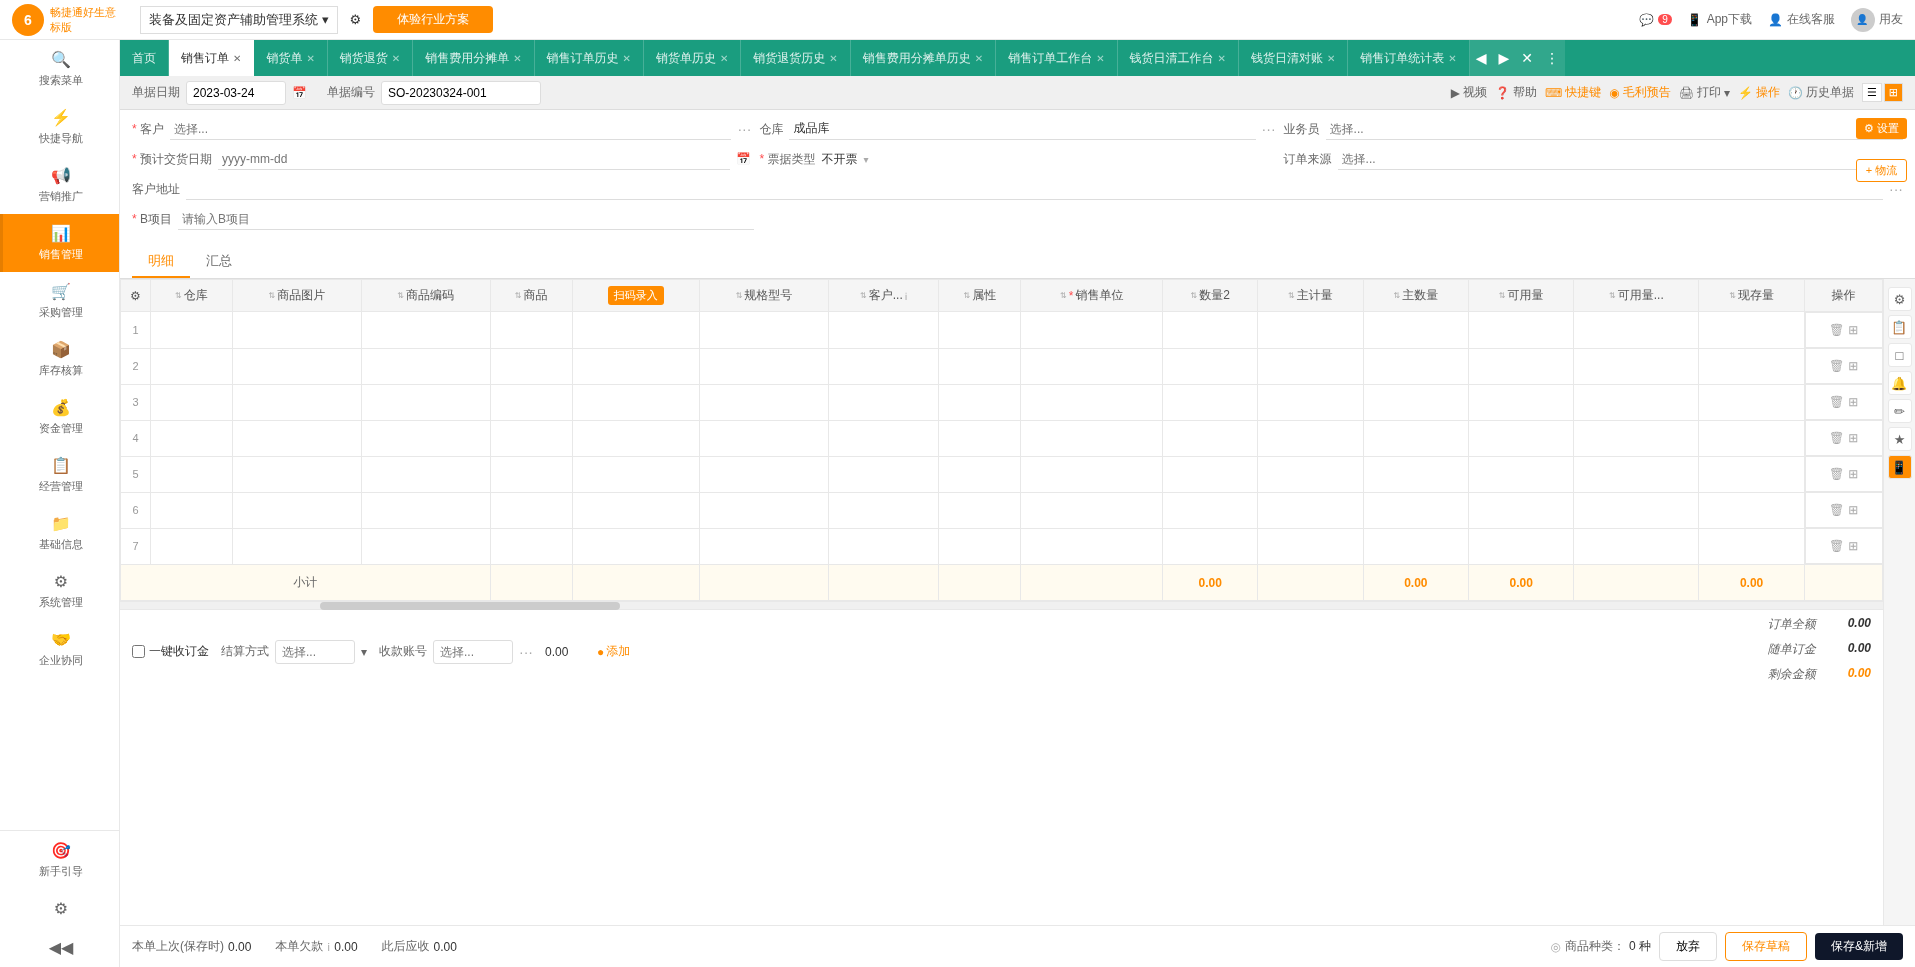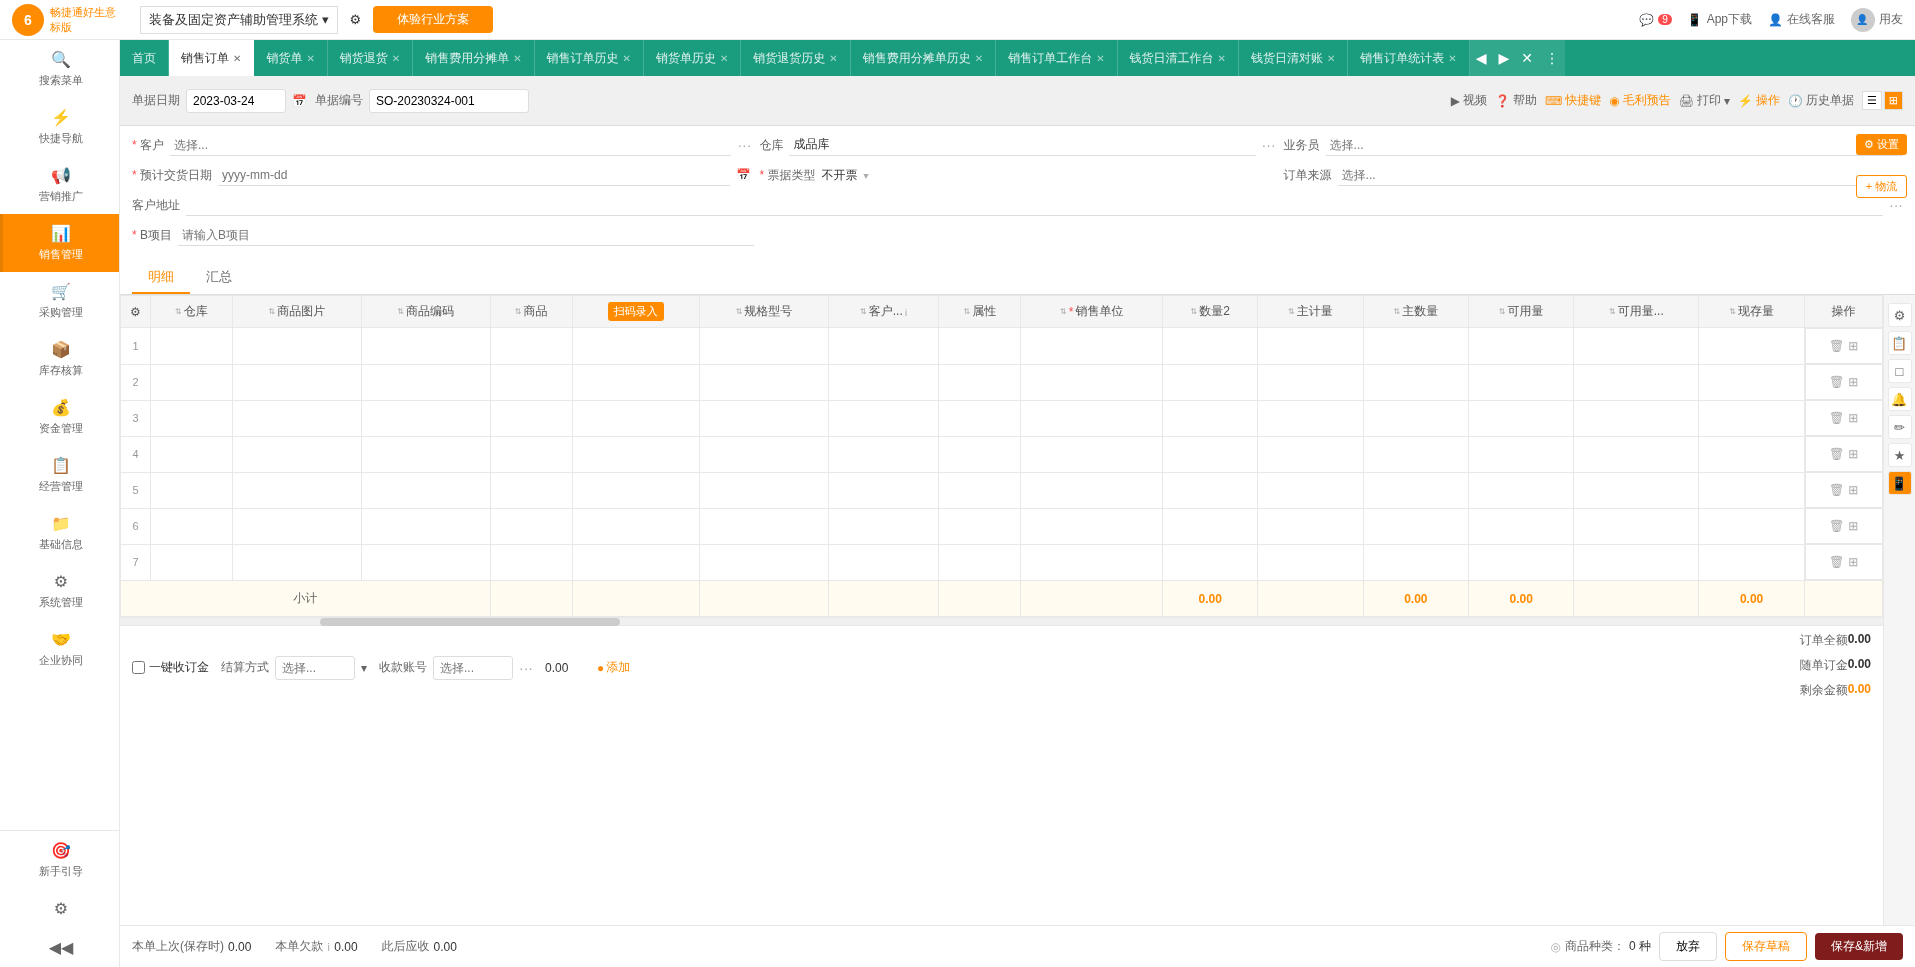--- a/index.html
+++ b/index.html
@@ -176,23 +176,23 @@
       border: none;
     }
 
     
     .page-toolbar {
       background: #f0f0f0;
       border-bottom: 1px solid #ddd;
       padding: 4px 12px;
       display: flex;
       align-items: center;
-      gap: 8px;
+      gap: 20px;
       flex-shrink: 0;
-      height: 50px;
+      height: 34px;
     }
     .toolbar-field {
       display: flex;
       align-items: center;
       gap: 6px;
       font-size: 12px;
     }
     .toolbar-field label { color: #666; white-space: nowrap; }
     .toolbar-input {
       border: 1px solid #ddd;
@@ -456,21 +456,21 @@
       border: 1px solid #ff8c00;
       background: #fff;
       color: #ff8c00;
       border-radius: 4px;
       padding: 5px 16px;
       cursor: pointer;
       font-size: 12px;
     }
     .btn-solid-orange {
       border: none;
-      background: #7f1d1d;
+      background: #0f172a;
       color: white;
       border-radius: 4px;
       padding: 5px 16px;
       cursor: pointer;
       font-size: 12px;
     }
 
     
     .right-panel {
       width: 32px;
@@ -492,21 +492,23 @@
       display: flex;
       align-items: center;
       justify-content: center;
       cursor: pointer;
       font-size: 13px;
       color: #666;
     }
     .summary-line {
       display: flex;
       justify-content: flex-start;
+      gap: 32px;
       margin-bottom: 4px;
+      font-style: italic;
     }
     .summary-line-label { color: #666; }
     .summary-line-value { color: #333; font-weight: bold; }
     .summary-line-value.orange { color: #ff8c00; }
   </style>
 </head>
 <body>
 
 <div class="top-bar">
   <div class="logo-area">

